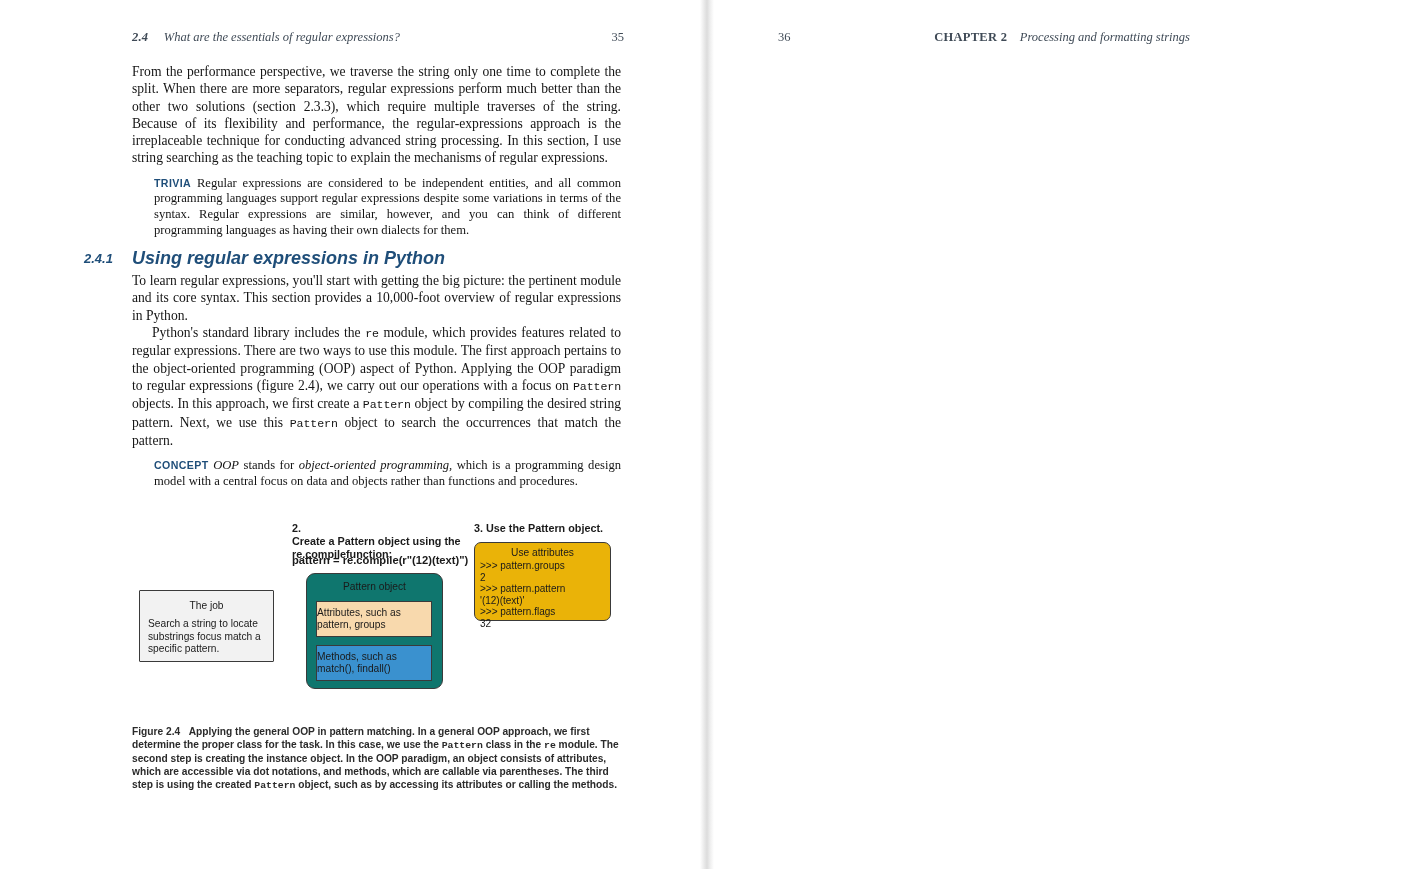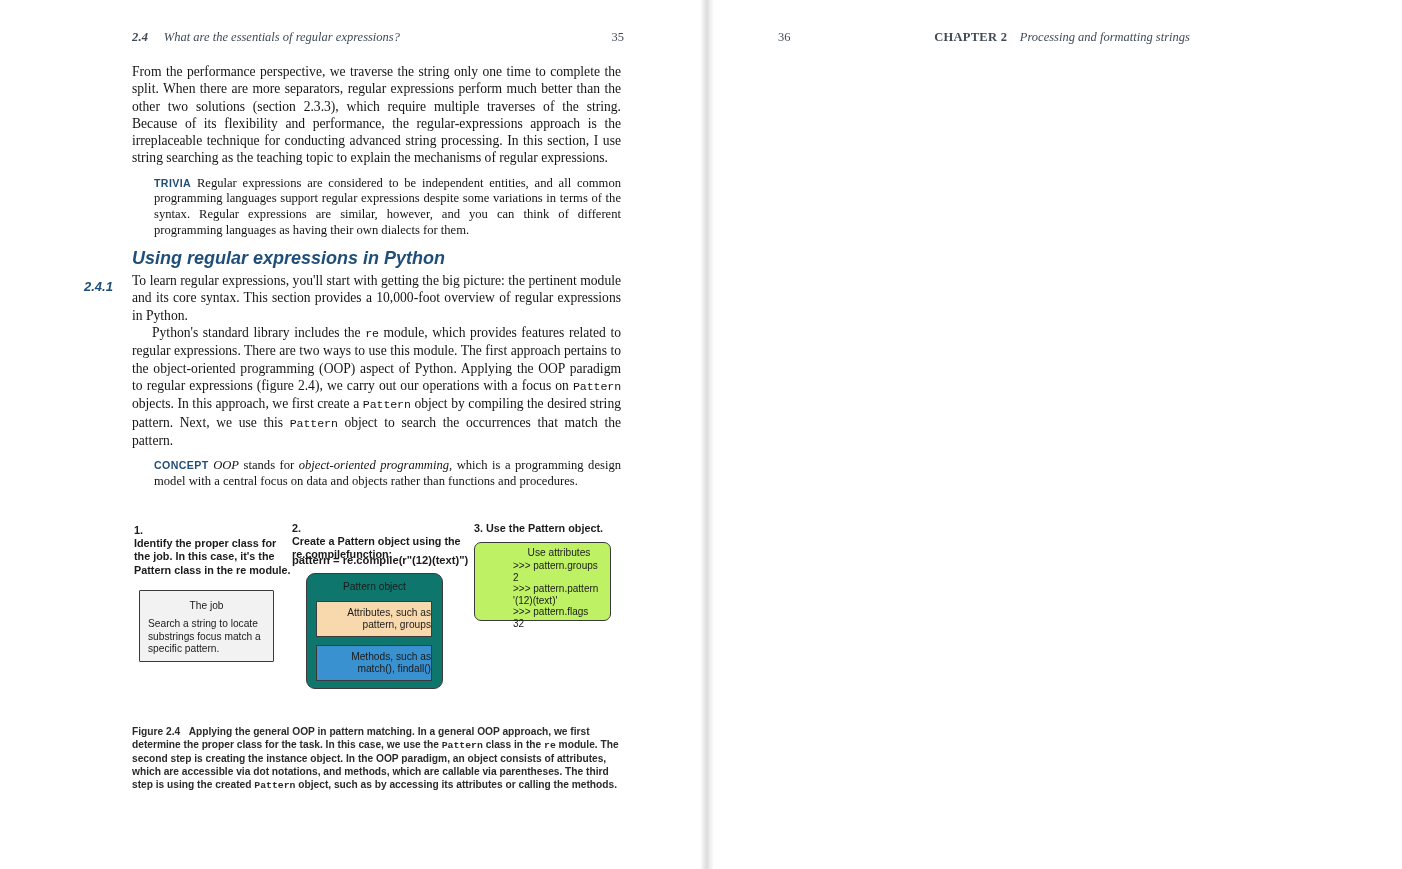--- a/index.html
+++ b/index.html
@@ -112,21 +112,20 @@
   }
   .sec-num {
     position: absolute;
     left: -48px;
     top: 0;
     font-family: "Liberation Sans", sans-serif;
     font-style: italic;
     font-weight: bold;
     font-size: 13px;
     color: #1f4e79;
-    margin-top: 28px;
   }
   .sec-title {
     font-family: "Liberation Sans", sans-serif;
     font-style: italic;
     font-weight: bold;
     font-size: 18px;
     color: #1f4e79;
   }
 
   
@@ -202,37 +201,36 @@
   }
   .inner-box {
     position: absolute;
     left: 9px;
     width: 116px;
     height: 36px;
     border: 1.1px solid #3a3a3a;
     font-family: "Liberation Sans", sans-serif;
     font-size: 10.2px;
     line-height: 12.4px;
-    text-align: right;
+    text-align: left;
     display: flex;
     align-items: center;
     justify-content: center;
     color: #1a1a1a;
     box-sizing: border-box;
   }
   .inner-attr { top: 27px; background: #f8d9ad; }
   .inner-meth { top: 71px; background: #3a91cf; }
 
   .box-useattr {
     left: 342px; top: 24px;
     width: 137px; height: 79px;
-    background: #bef264;
+    background: #eab308;
     border: 1.2px solid #3a3a3a;
     border-radius: 7px;
-    padding-left: 33px;
   }
   .box-usemeth {
     left: 342px; top: 117px;
     width: 137px; height: 75px;
     background: #3a91cf;
     border: 1.2px solid #3a3a3a;
     border-radius: 3px;
   }
   .box-use .ttl {
     font-family: "Liberation Sans", sans-serif;
@@ -302,24 +300,20 @@
 
       <div class="callout">
         <span class="tag">CONCEPT</span>
         <span class="ital">OOP</span><span> stands for </span><span class="ital">object-oriented programming,</span><span> which is a programming design model with a central focus on data and objects rather than functions and procedures.</span>
       </div>
 
     </div>
 
     <div class="figure">
 
-      <div class="step-head step1">
-        <span>1.</span>
-        <span class="step-body">Identify the proper class for the job. In this case, it's the Pattern class in the re module.</span>
-      </div>
 
       <div class="step-head step2">
         <span>2.</span>
         <span class="step-body">Create a Pattern object using the re.compilefunction:</span>
       </div>
 
       <div class="pattern-expr">pattern = re.compile(r"(12)(text)")</div>
 
       <div class="step-head step3">
         <span>3.</span>

